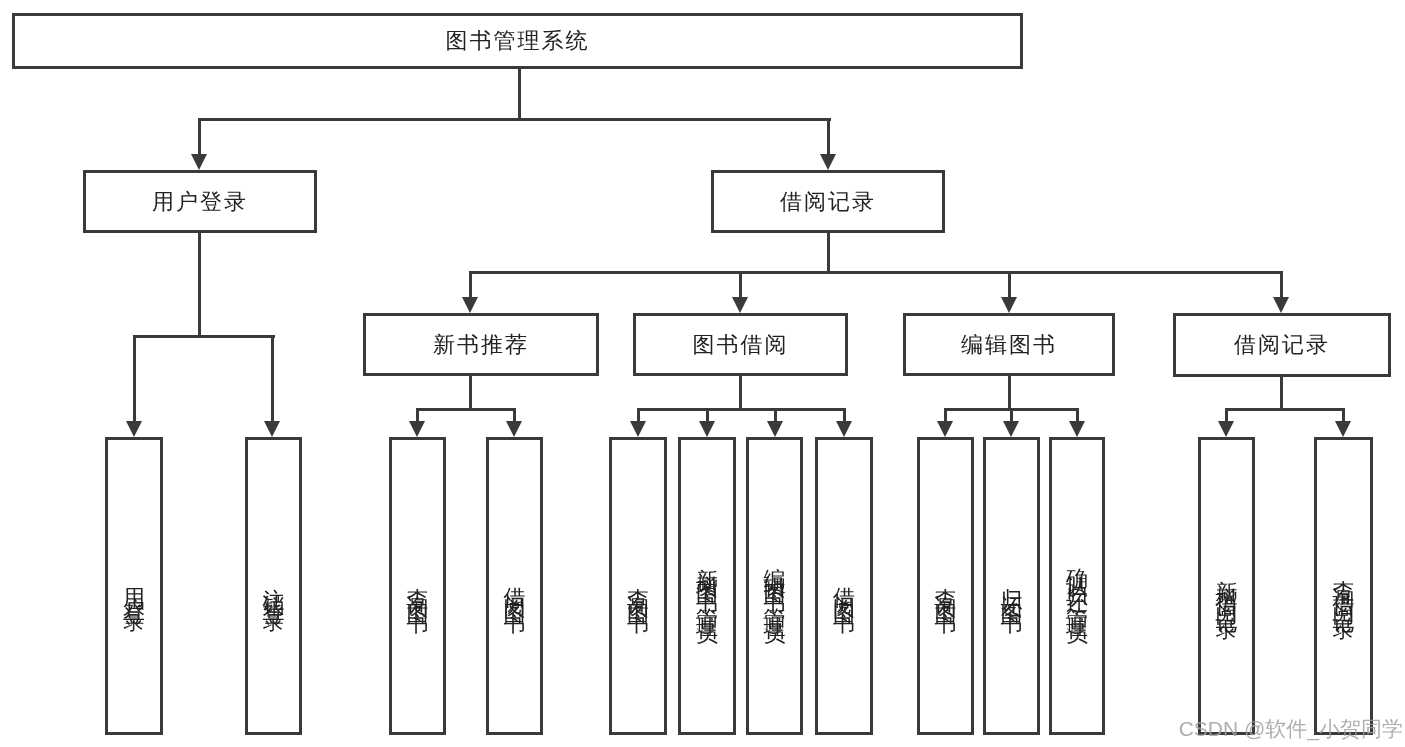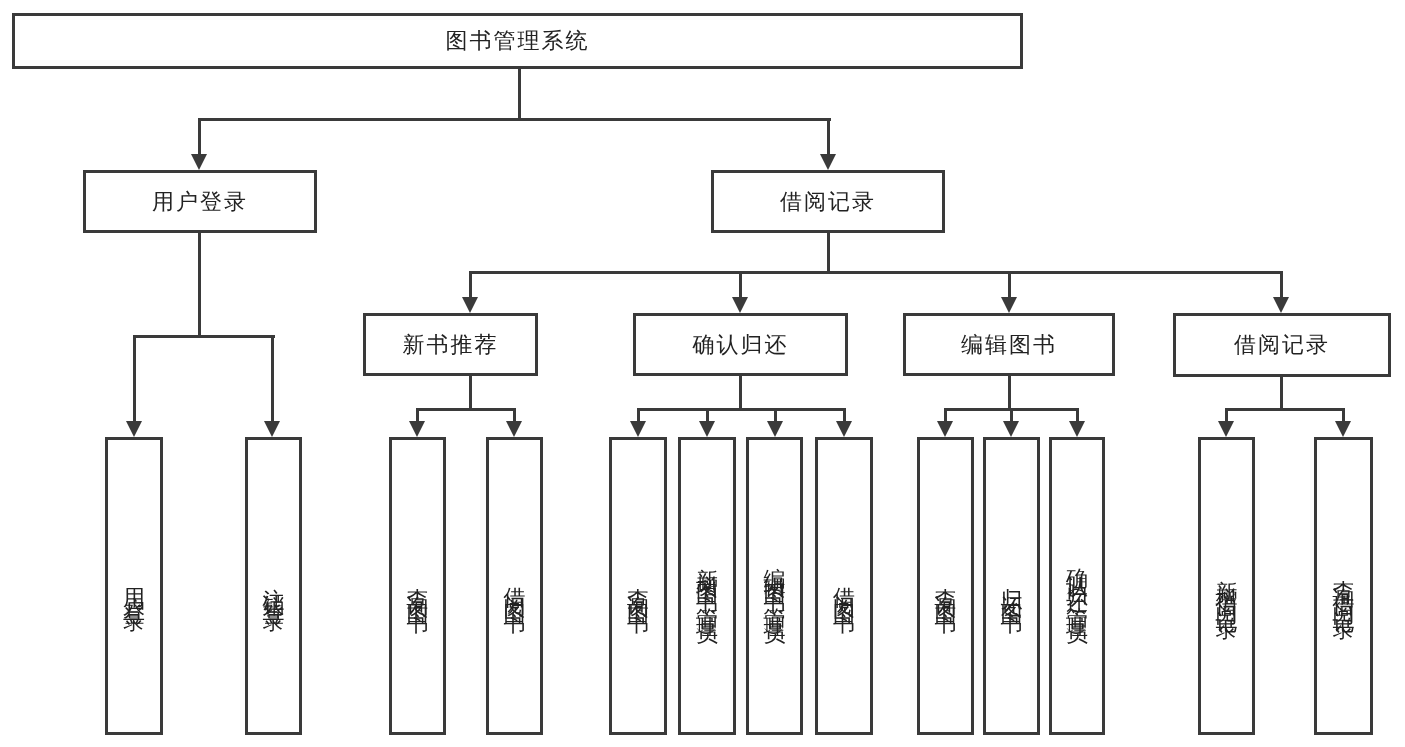--- a/index.html
+++ b/index.html
@@ -92,25 +92,25 @@
   <div class="line" style="left:469px;top:271px;width:814px;height:3px"></div>
   <div class="line" style="left:469px;top:273px;width:3px;height:24px"></div>
   <div class="arrow-down" style="left:462px;top:297px"></div>
   <div class="line" style="left:739px;top:273px;width:3px;height:24px"></div>
   <div class="arrow-down" style="left:732px;top:297px"></div>
   <div class="line" style="left:1008px;top:273px;width:3px;height:24px"></div>
   <div class="arrow-down" style="left:1001px;top:297px"></div>
   <div class="line" style="left:1280px;top:273px;width:3px;height:24px"></div>
   <div class="arrow-down" style="left:1273px;top:297px"></div>
 
-  <div class="box" style="left:363px;top:313px;width:175px;height:63px">
+  <div class="box" style="left:363px;top:313px;width:236px;height:63px">
     <span class="hlabel">新书推荐</span>
   </div>
   <div class="box" style="left:633px;top:313px;width:215px;height:63px">
-    <span class="hlabel">确认归还</span>
+    <span class="hlabel">图书借阅</span>
   </div>
   <div class="box" style="left:903px;top:313px;width:212px;height:63px">
     <span class="hlabel">编辑图书</span>
   </div>
   <div class="box" style="left:1173px;top:313px;width:218px;height:64px">
     <span class="hlabel">借阅记录</span>
   </div>
 
   <div class="line" style="left:469px;top:376px;width:3px;height:34px"></div>
   <div class="line" style="left:416px;top:408px;width:100px;height:3px"></div>
@@ -183,14 +183,15 @@
     <span class="vtext">确认归还（管理员）</span>
   </div>
 
   <div class="box" style="left:1198px;top:437px;width:57px;height:298px">
     <span class="vtext">新增借阅记录</span>
   </div>
   <div class="box" style="left:1314px;top:437px;width:59px;height:298px">
     <span class="vtext">查询借阅记录</span>
   </div>
 
+  <div class="watermark">CSDN @软件_小贺同学</div>
 
 </div>
 
 </body></html>

